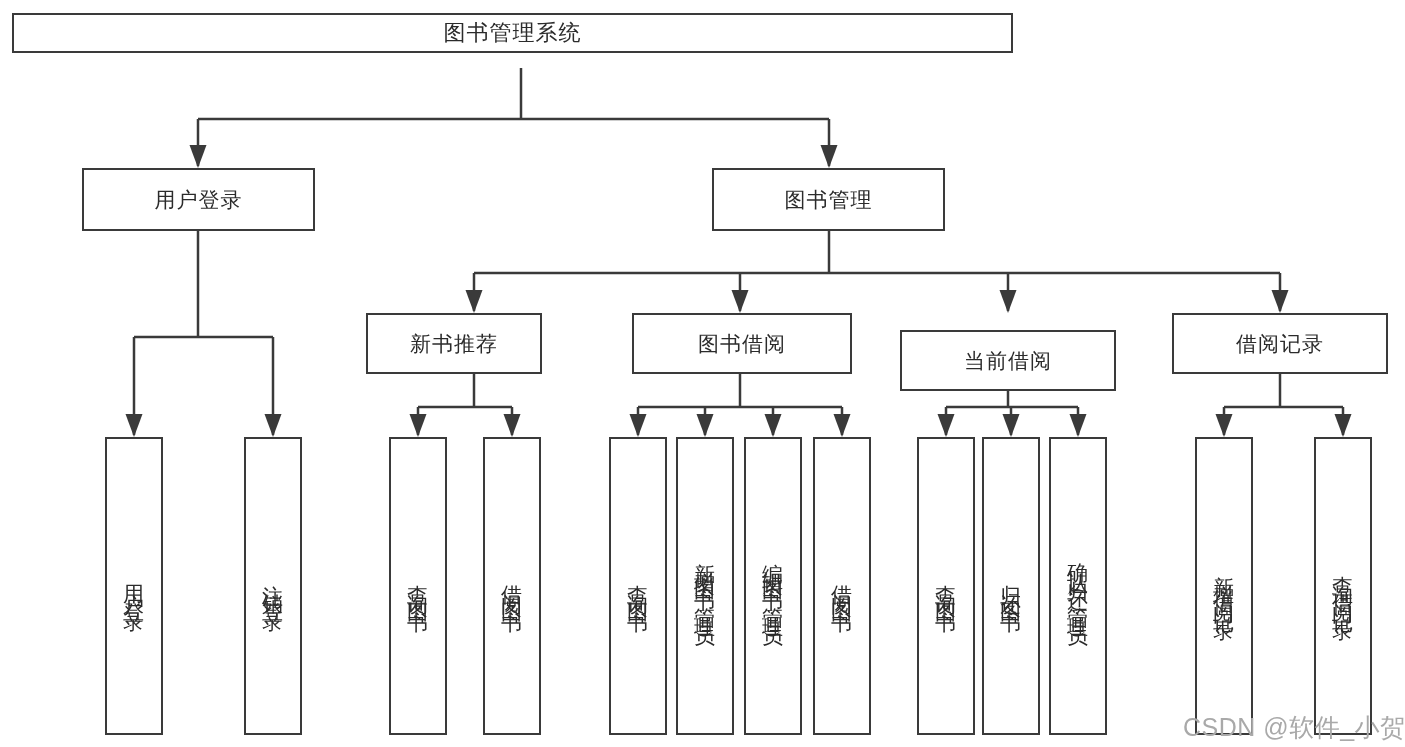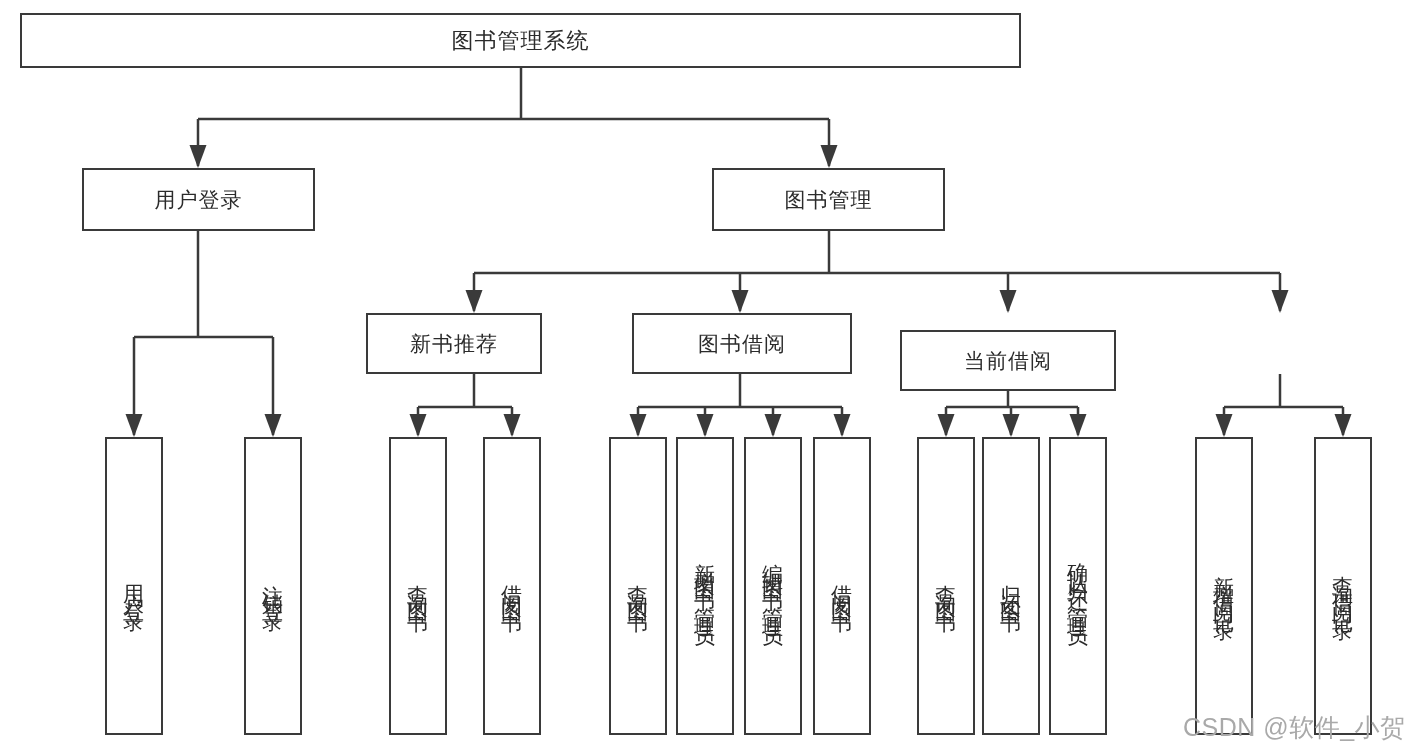--- a/index.html
+++ b/index.html
@@ -125,40 +125,43 @@
     <g>
       <line x1="1280" y1="374" x2="1280" y2="407"></line>
       <line x1="1224" y1="407" x2="1343" y2="407"></line>
       <line x1="1224" y1="407" x2="1224" y2="435"></line>
       <line x1="1343" y1="407" x2="1343" y2="435"></line>
       <polygon points="1215.5,414 1232.5,414 1224,437"></polygon>
       <polygon points="1334.5,414 1351.5,414 1343,437"></polygon>
     </g>
   </svg>
 
-  <div class="node root h" style="left:20px;top:13px;width:1001px;height:55px">
+  <div class="node root h" style="left:12px;top:13px;width:1001px;height:40px">
     <span>图书管理系统</span>
   </div>
 
   <div class="node h" style="left:82px;top:168px;width:233px;height:63px">
     <span>用户登录</span>
   </div>
   <div class="node h" style="left:712px;top:168px;width:233px;height:63px">
     <span>图书管理</span>
   </div>
 
   <div class="node h" style="left:366px;top:313px;width:176px;height:61px">
     <span>新书推荐</span>
   </div>
   <div class="node h" style="left:632px;top:313px;width:220px;height:61px">
     <span>图书借阅</span>
   </div>
   <div class="node h" style="left:900px;top:330px;width:216px;height:61px">
     <span>当前借阅</span>
   </div>
+  <div class="node h" style="left:1172px;top:313px;width:216px;height:61px">
+    <span>借阅记录</span>
+  </div>
 
   <div class="node leaf" style="left:105px;top:437px;width:58px;height:298px">
     <span class="vtext">用户登录</span>
   </div>
   <div class="node leaf" style="left:244px;top:437px;width:58px;height:298px">
     <span class="vtext">注销登录</span>
   </div>
 
   <div class="node leaf" style="left:389px;top:437px;width:58px;height:298px">
     <span class="vtext">查询图书</span>

